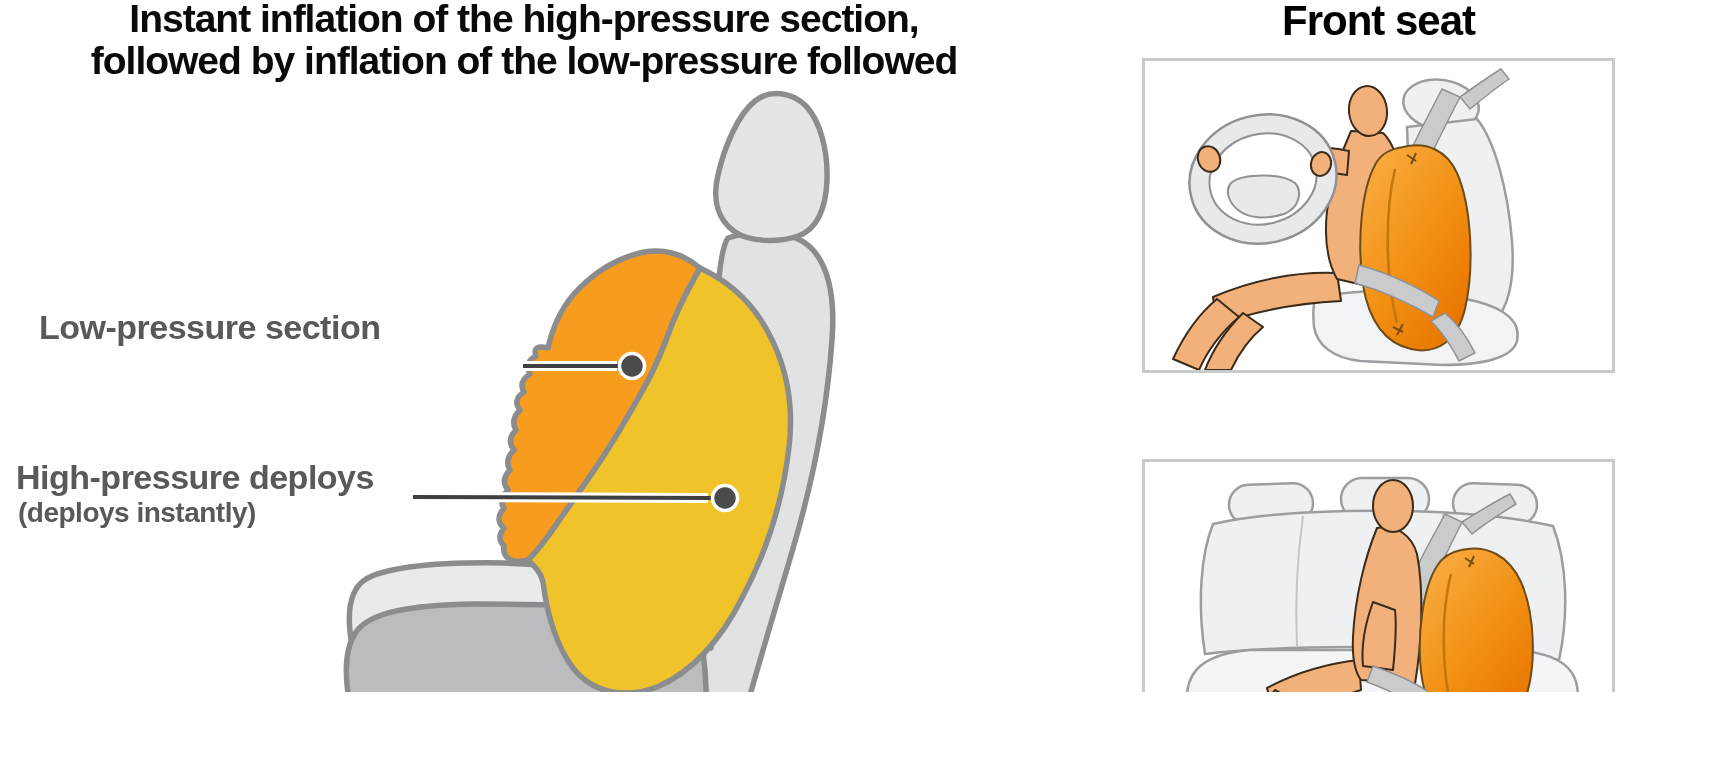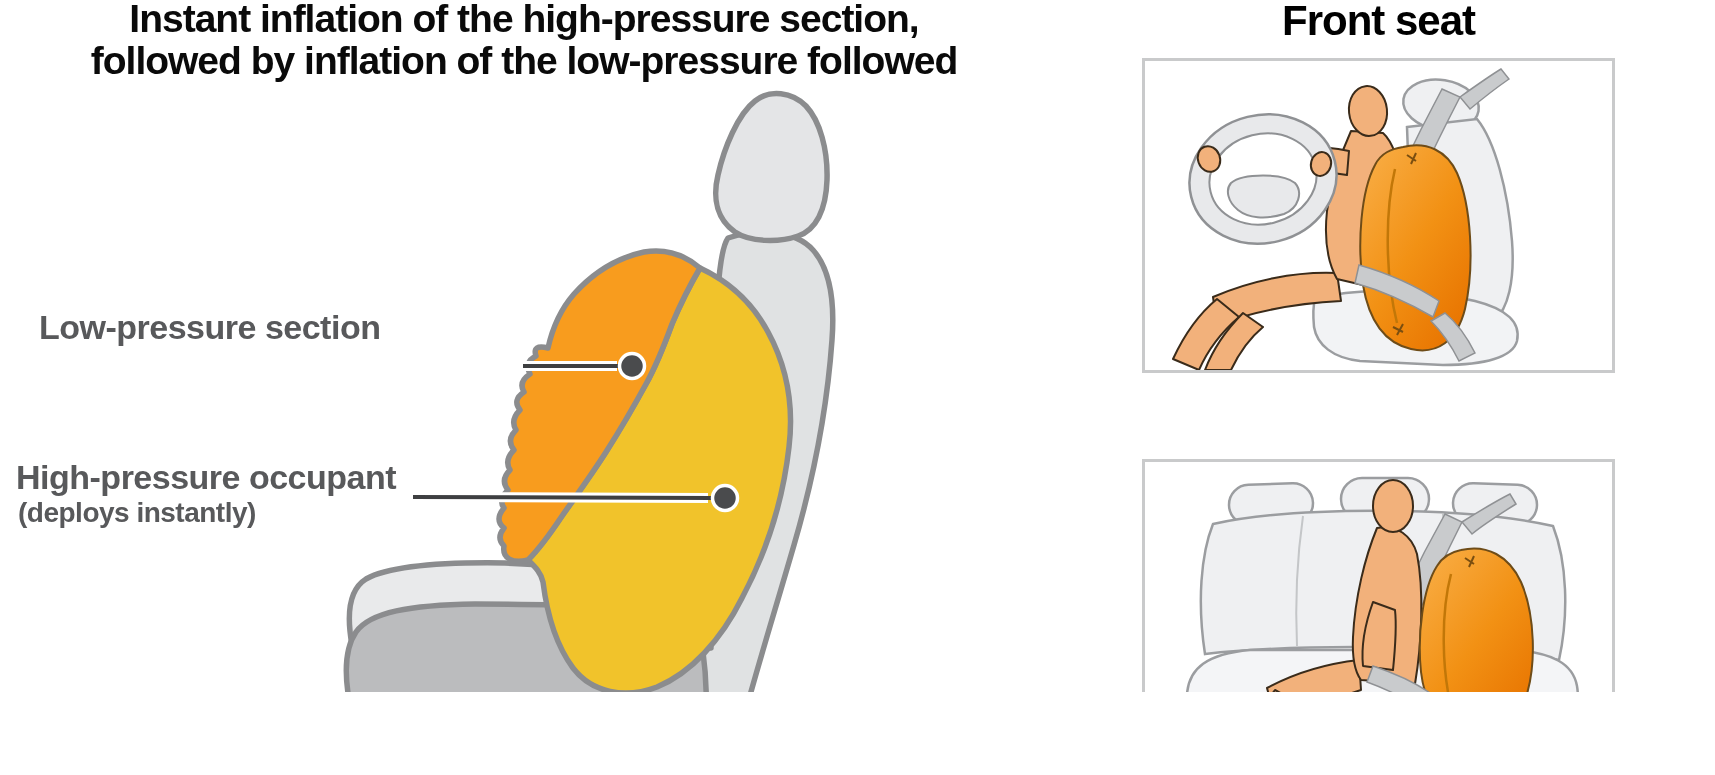--- a/index.html
+++ b/index.html
@@ -70,21 +70,21 @@
     </g>
 
     <g>
       <line x1="413" y1="497" x2="708" y2="498" stroke="#ffffff" stroke-width="10"></line>
       <line x1="413" y1="497" x2="712" y2="498" stroke="#3E3F41" stroke-width="4"></line>
       <circle cx="725" cy="498" r="12.5" fill="#4A4B4D" stroke="#ffffff" stroke-width="3.5"></circle>
     </g>
   </svg>
 
   <div class="lbl low-title">Low-pressure section</div>
-  <div class="lbl high-title">High-pressure occupant</div>
+  <div class="lbl high-title">High-pressure deploys</div>
   <div class="lbl-sub high-note">(deploys instantly)</div>
 
   <div class="panel-title front-title">Front seat</div>
   <div class="panel front-panel">
     <svg viewBox="0 0 467 309">
       <defs>
         <linearGradient id="abGradF" x1="0" y1="0" x2="0.8" y2="1">
           <stop offset="0" stop-color="#F9B04A"></stop>
             <stop offset="0.55" stop-color="#F29114"></stop>
             <stop offset="1" stop-color="#E87400"></stop>

